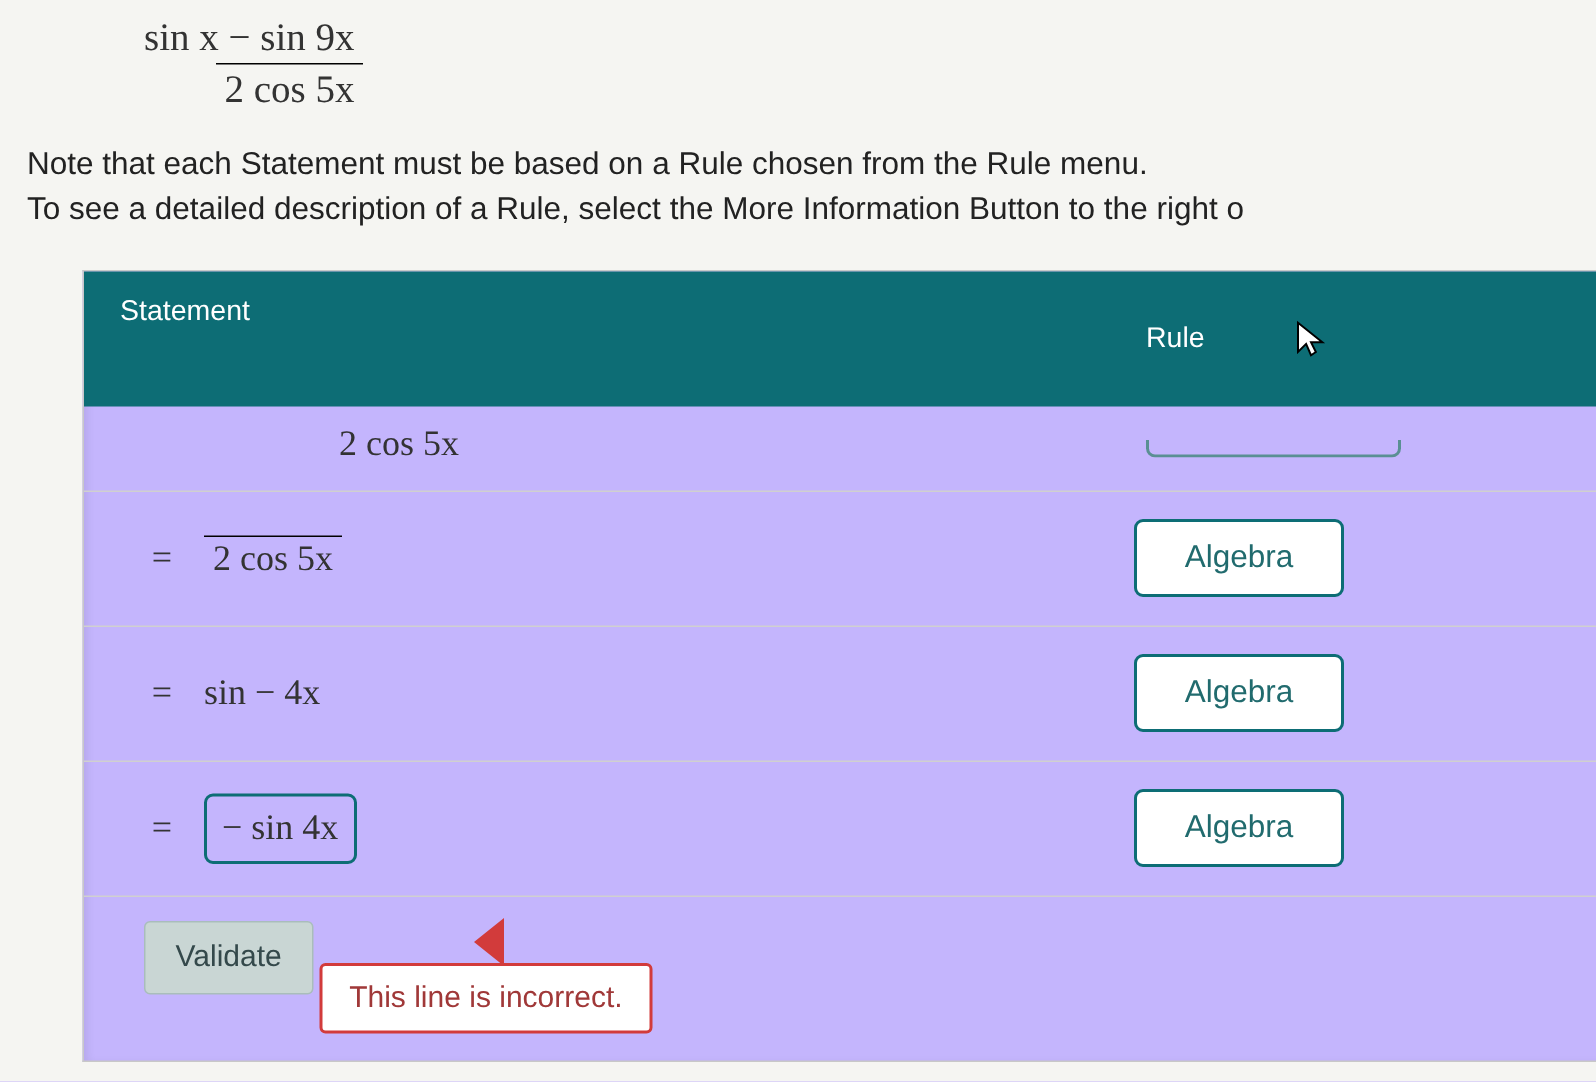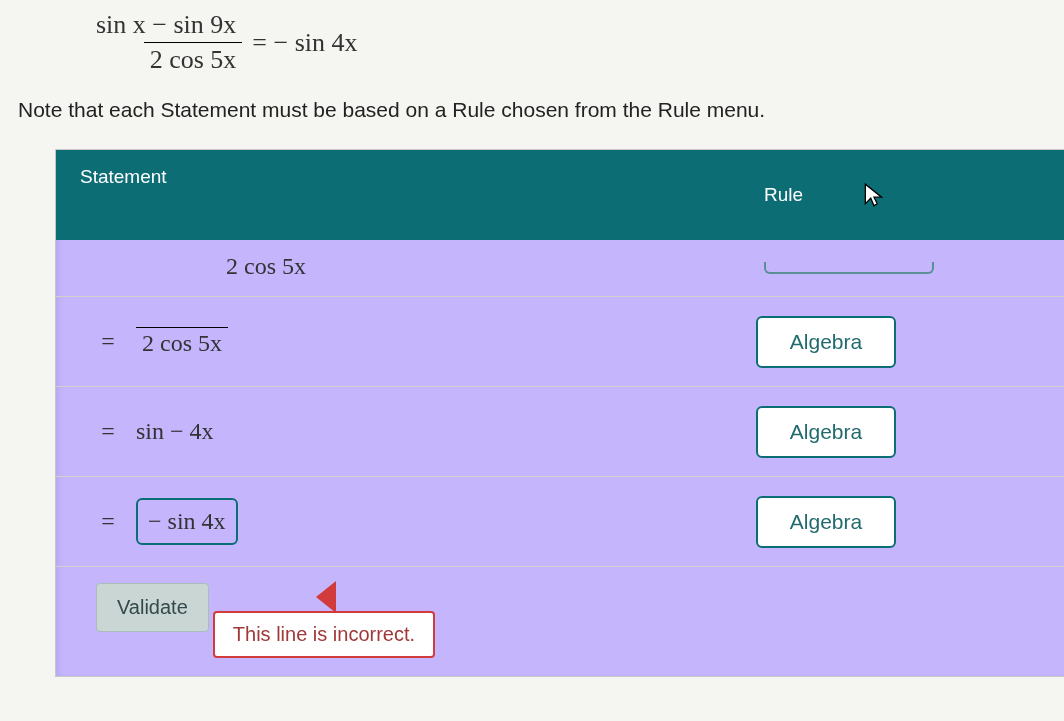--- a/index.html
+++ b/index.html
@@ -174,25 +174,25 @@
   }
 </style>
 </head>
 <body>
 
 <div class="equation-block">
   <span class="frac">
     <span class="num">sin x − sin 9x</span>
     <span class="den">2 cos 5x</span>
   </span>
-  <span>= − sin 4x</span>
 </div>
 
 <div class="instructions">
   <div>Note that each Statement must be based on a Rule chosen from the Rule menu.</div>
+  <div>To see a detailed description of a Rule, select the More Information Button to the right o</div>
 </div>
 
 <div class="proof-table">
   <div class="thead">
     <div class="th-statement">Statement</div>
     <div class="th-rule">
       <span>Rule</span>
       <svg class="cursor-svg" viewBox="0 0 20 24">
         <path d="M2 2 L2 20 L7 15 L10 22 L13 20 L10 14 L17 14 Z"></path>
       </svg>

